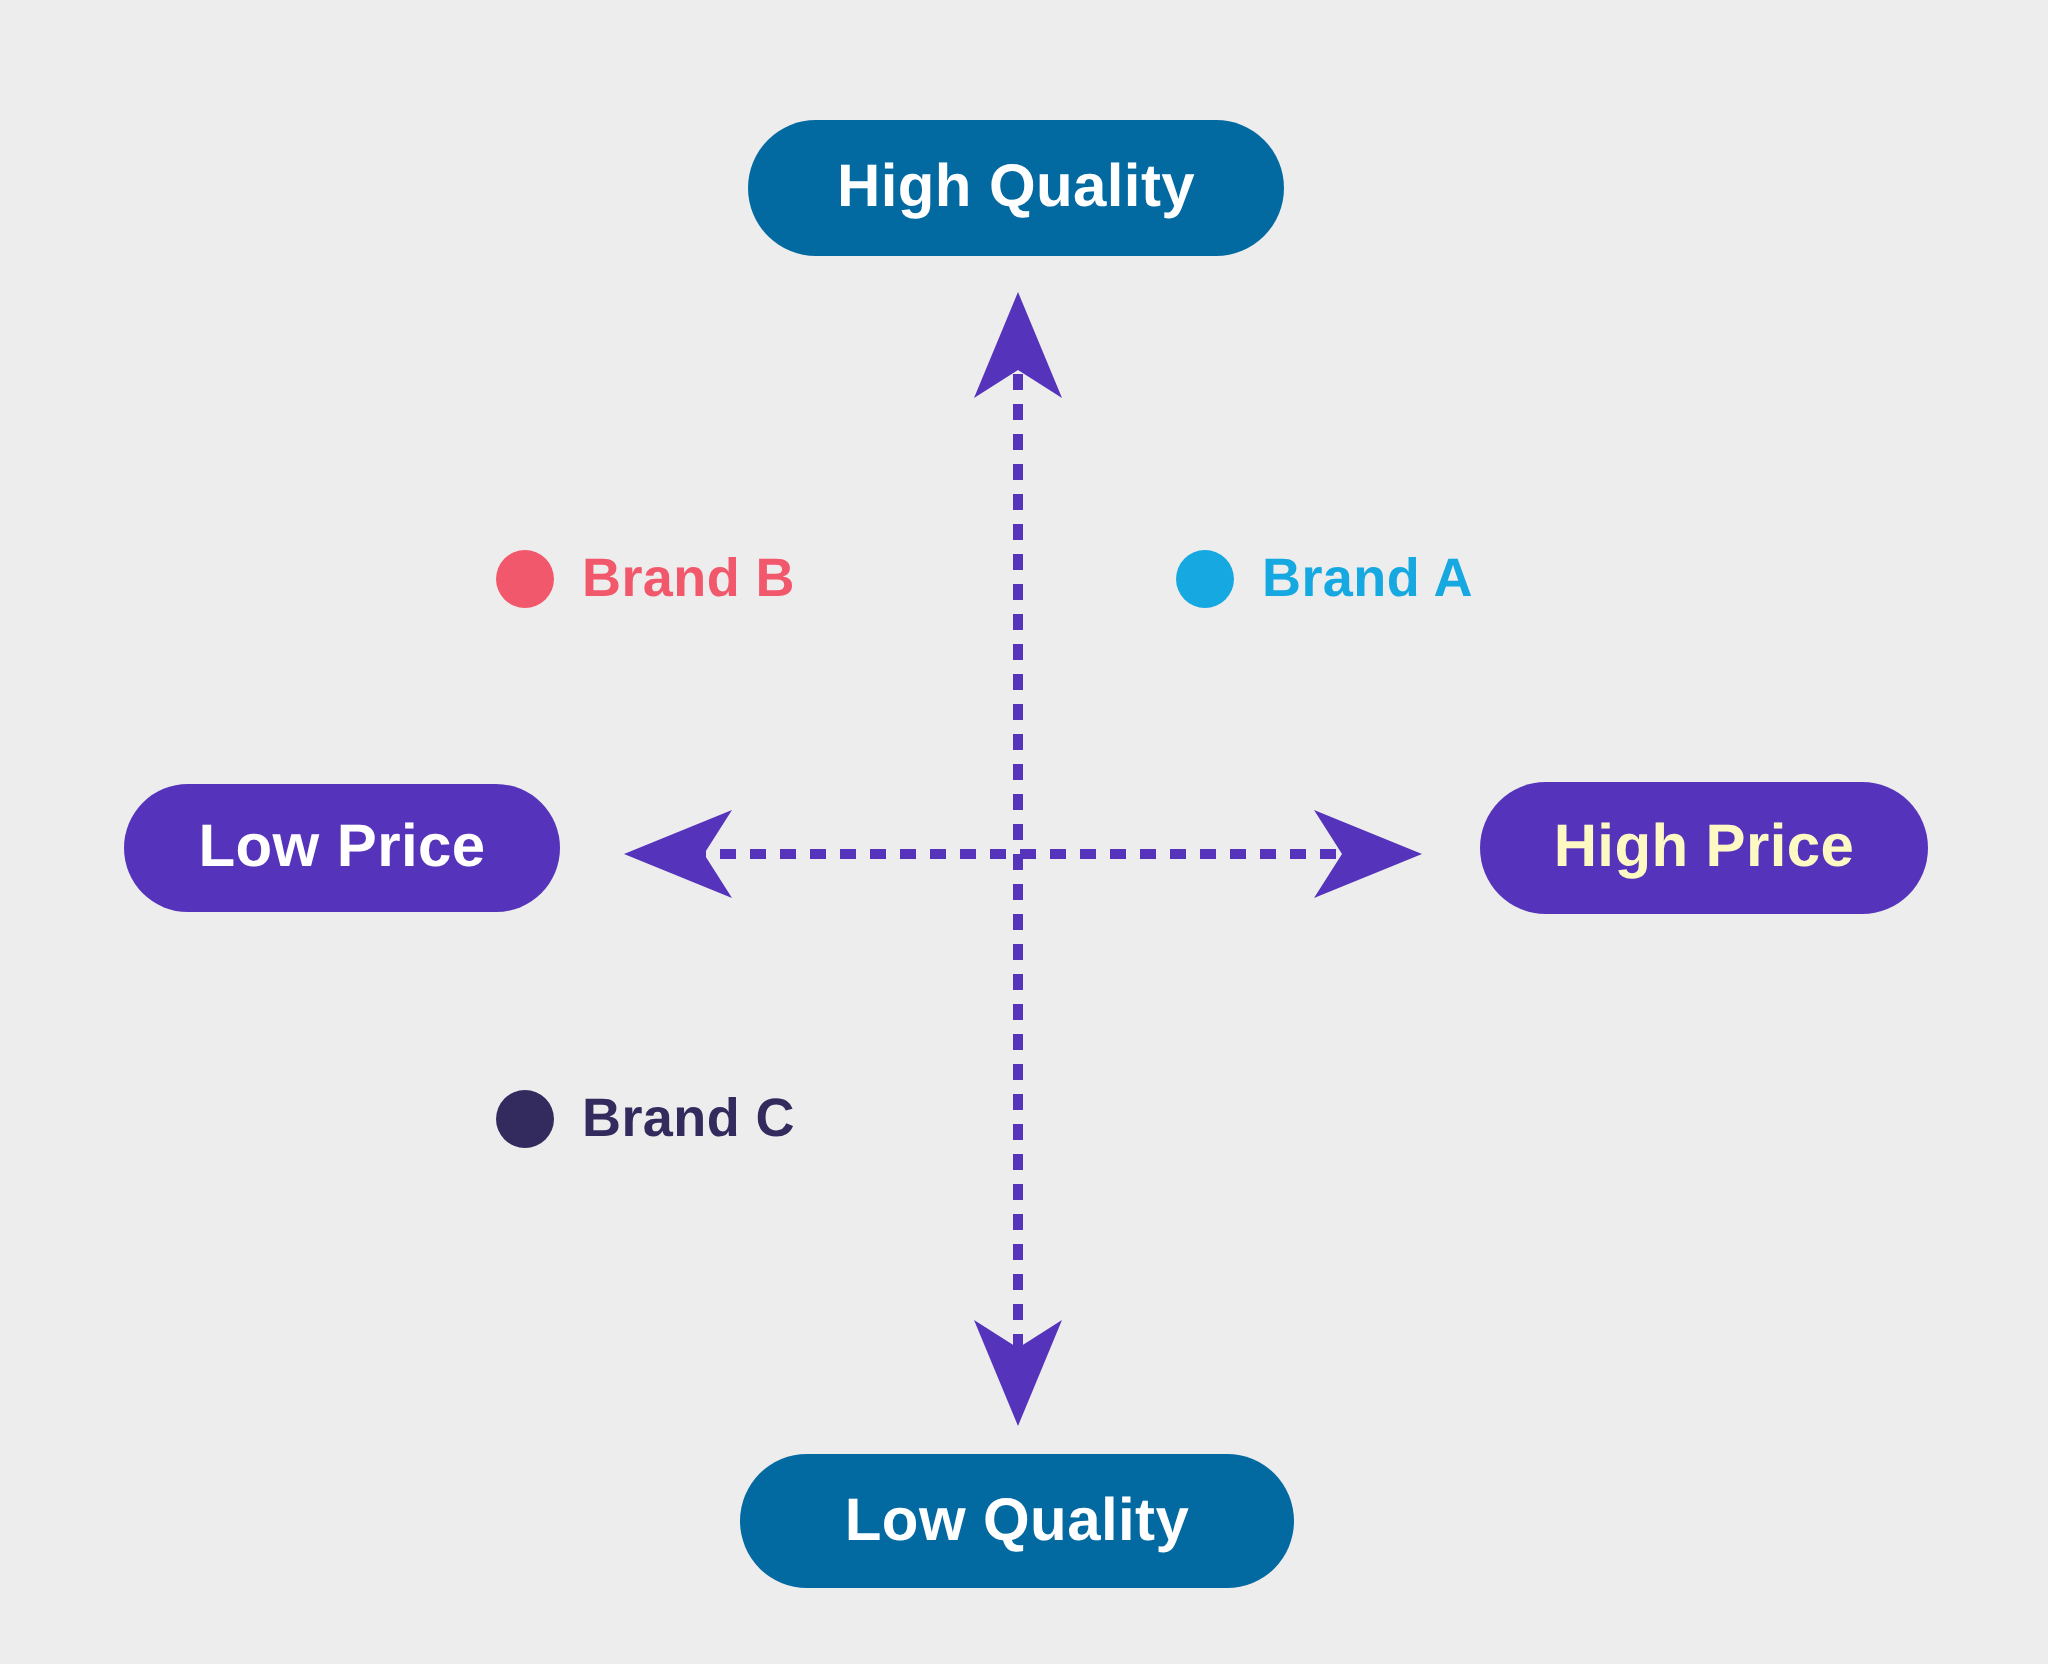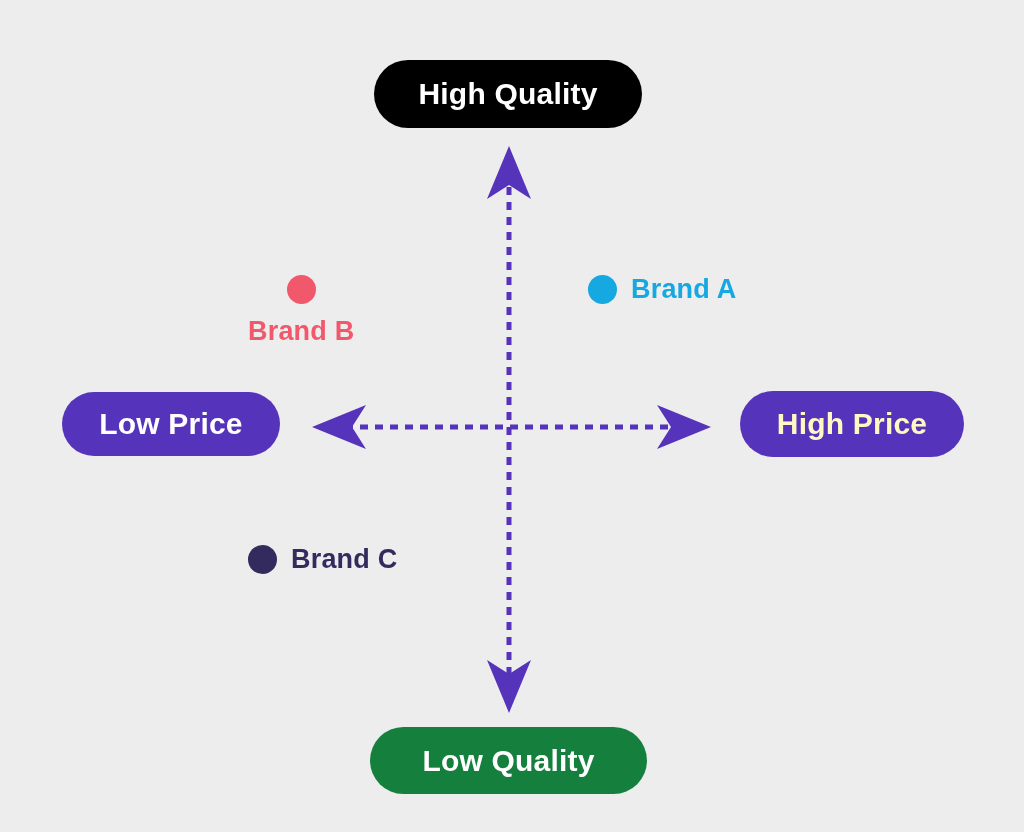--- a/index.html
+++ b/index.html
@@ -88,21 +88,21 @@
   }
   .brand-label {
     font-family: "Liberation Sans", sans-serif;
     font-weight: bold;
     font-size: 27px;
     letter-spacing: 0.2px;
     line-height: 1;
   }
 
   #brand-a { left: 588px; top: 275px; }
-  #brand-b { left: 248px; top: 275px; flex-direction: column; }
+  #brand-b { left: 248px; top: 275px; }
   #brand-c { left: 248px; top: 545px; text-align: center; }
 </style>
 </head>
 <body style="background: rgb(237, 237, 237);">
 
 <div id="map">
 
   <svg id="axes-layer" viewBox="0 0 1024 832">
 
     <line x1="509" y1="172" x2="509" y2="690" stroke="#5533bb" stroke-width="5" stroke-dasharray="8 7" stroke-linecap="butt"></line>
@@ -111,23 +111,23 @@
 
     <path d="M 509 146 L 531 199 L 509 185 L 487 199 Z" fill="#5533bb"></path>
 
     <path d="M 509 713 L 487 660 L 509 674 L 531 660 Z" fill="#5533bb"></path>
 
     <path d="M 312 427 L 366 405 L 352 427 L 366 449 Z" fill="#5533bb"></path>
 
     <path d="M 711 427 L 657 449 L 671 427 L 657 405 Z" fill="#5533bb"></path>
   </svg>
 
-  <div class="pill" id="pill-high-quality" style="background: #000000; color: rgb(255, 255, 255);">High Quality</div>
+  <div class="pill" id="pill-high-quality" style="background: #0369a1; color: rgb(255, 255, 255);">High Quality</div>
 
-  <div class="pill" id="pill-low-quality" style="background: #15803d; color: rgb(255, 255, 255);">Low Quality</div>
+  <div class="pill" id="pill-low-quality" style="background: #0369a1; color: rgb(255, 255, 255);">Low Quality</div>
 
   <div class="pill" id="pill-low-price" style="background: rgb(85, 51, 187); color: rgb(255, 255, 255); text-align: center;">Low Price</div>
 
   <div class="pill" id="pill-high-price" style="background: rgb(85, 51, 187); color: #fef9c3;">High Price</div>
 
   <div class="brand-marker" id="brand-a">
     <span class="brand-dot" style="background: rgb(22, 168, 224);"></span>
     <span class="brand-label" style="color: rgb(22, 168, 224);">Brand A</span>
   </div>
 

